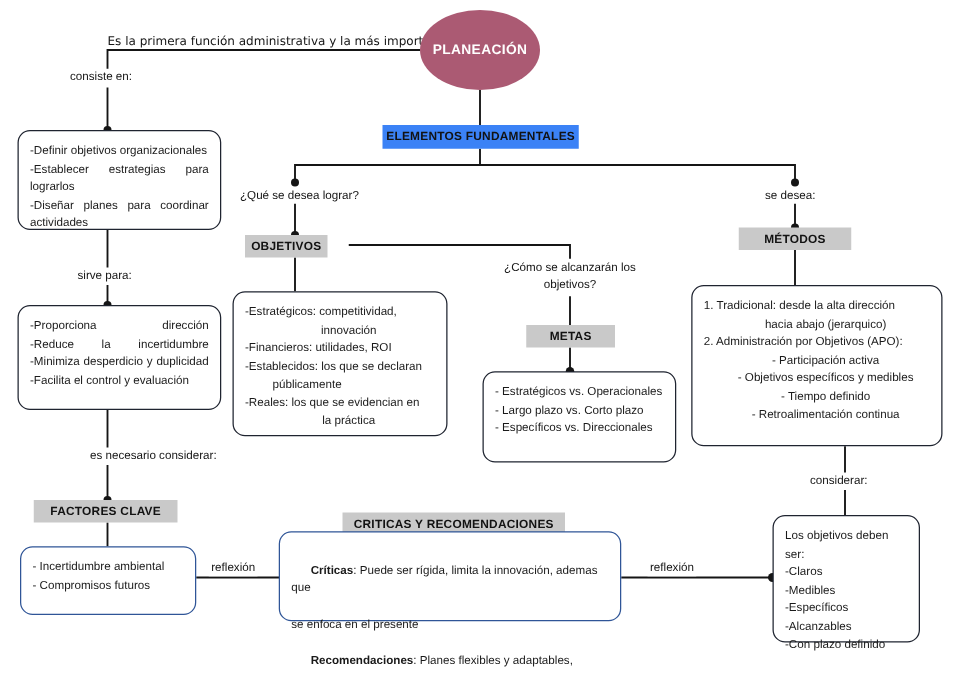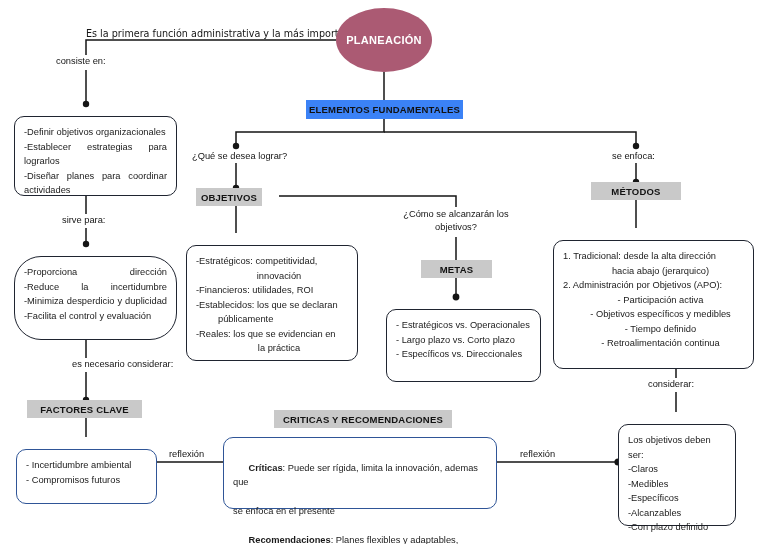--- a/index.html
+++ b/index.html
@@ -58,21 +58,20 @@
 
   
   .rbox {
     border-radius: 10px;
     box-sizing: border-box;
     font-size: 9.3px;
     line-height: 14.5px;
     color: #1a1a1a;
     padding: 8px 9px 22px 9px;
     background: #ffffff;
-    margin-top: 12px;
   }
   .rbox.dark  { border: 1.4px solid #1f2430; }
   .rbox.blue  { border: 1.4px solid #2f5597; }
 
   .rbox .ln { white-space: pre-wrap; }
   .rbox .just {
     text-align: justify;
     text-align-last: justify;
   }
   .rbox .ind { padding-left: 14px; text-align: center; }
@@ -183,32 +182,32 @@
 
   <div class="node banner" style="left:274px; top:410px; width:178px; height:18px; background:#c9c9c9;">
     <span>CRITICAS Y RECOMENDACIONES</span>
   </div>
 
   <div class="caption" style="left:56px; top:55px;">consiste en:</div>
   <div class="caption" style="left:62px; top:214px;">sirve para:</div>
   <div class="caption" style="left:24px; top:358px;margin-left:48px;">es necesario considerar:</div>
   <div class="caption" style="left:192px; top:150px;">¿Qué se desea lograr?</div>
   <div class="caption wrap" style="left:396px; top:208px; width:120px;">¿Cómo se alcanzarán los objetivos?</div>
-  <div class="caption" style="left:612px; top:150px;">se enfoca:</div>
+  <div class="caption" style="left:612px; top:150px;">se desea:</div>
   <div class="caption" style="left:648px; top:378px;">considerar:</div>
   <div class="caption" style="left:167px; top:448px; background:#fff; padding:0 2px;">reflexión</div>
   <div class="caption" style="left:518px; top:448px; background:#fff; padding:0 2px;">reflexión</div>
 
   <div class="node rbox dark" style="left:14px; top:104px; width:163px; height:80px;">
     <div class="ln">-Definir objetivos organizacionales</div>
     <div class="ln just">-Establecer estrategias para lograrlos</div>
     <div class="ln just">-Diseñar planes para coordinar actividades</div>
   </div>
 
-  <div class="node rbox dark" style="left:14px; top:244px; width:163px; height:84px;border-radius:27px;">
+  <div class="node rbox dark" style="left:14px; top:244px; width:163px; height:84px;">
     <div class="ln just">-Proporciona dirección</div>
     <div class="ln just">-Reduce la incertidumbre</div>
     <div class="ln just">-Minimiza desperdicio y duplicidad</div>
     <div class="ln">-Facilita el control y evaluación</div>
   </div>
 
   <div class="node rbox dark" style="left:186px; top:233px; width:172px; height:116px;">
     <div class="ln">-Estratégicos: competitividad,</div>
     <div class="ln ind">innovación</div>
     <div class="ln">-Financieros: utilidades, ROI</div>

